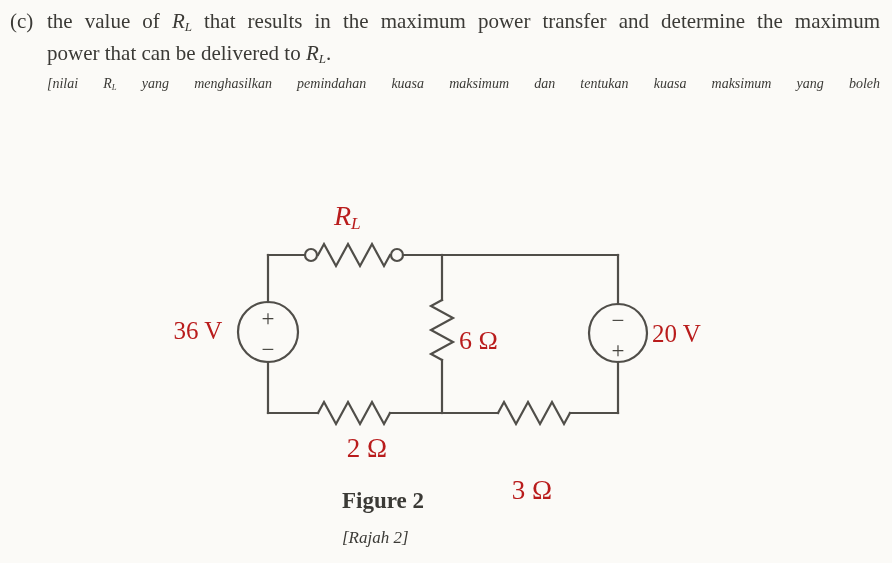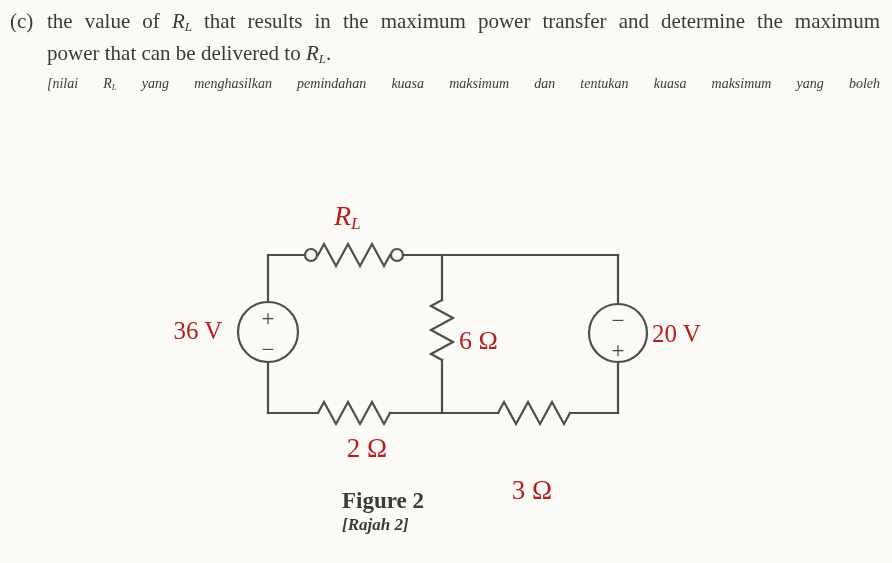--- a/index.html
+++ b/index.html
@@ -43,21 +43,21 @@
   .sign {
     position: absolute; transform: translate(-50%, -50%);
     font-size: 23px; font-family: "Liberation Serif", serif; color: #46443f;
     line-height: 1;
   }
   
   .fig-caption {
     position: absolute; left: 342px; top: 488px; width: 200px;
   }
   .fig-caption-title { font-size: 23px; font-weight: bold; }
-  .fig-caption-sub { font-size: 17px; font-weight: bold; font-style: italic; margin-top: 1px; }
+  .fig-caption-sub { font-size: 17px; font-weight: normal; font-style: italic; margin-top: 14px; }
 </style>
 </head>
 <body>
 
 <div class="page">
 
   <div class="q-item-label">(c)</div>
 
   <div class="q-text">
     <div class="q-line-en jline"><span>the value of </span><span class="sym"><span>R</span><span class="sub">L</span></span><span> that results in the maximum power transfer and determine the maximum</span></div>

